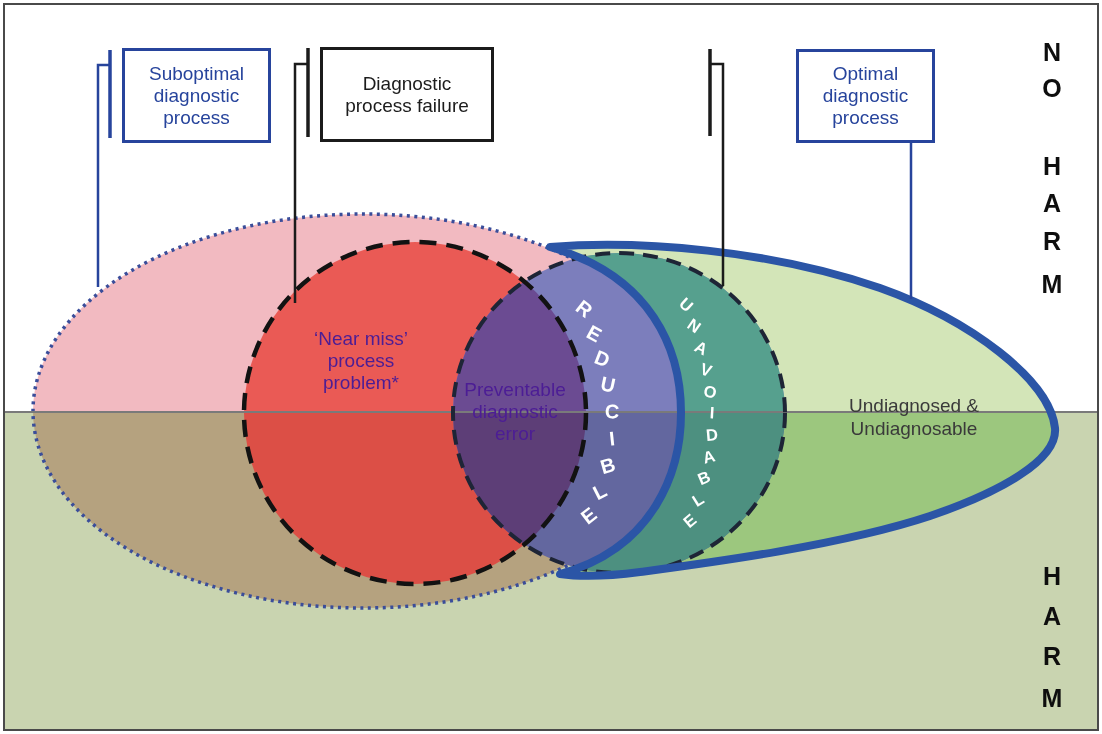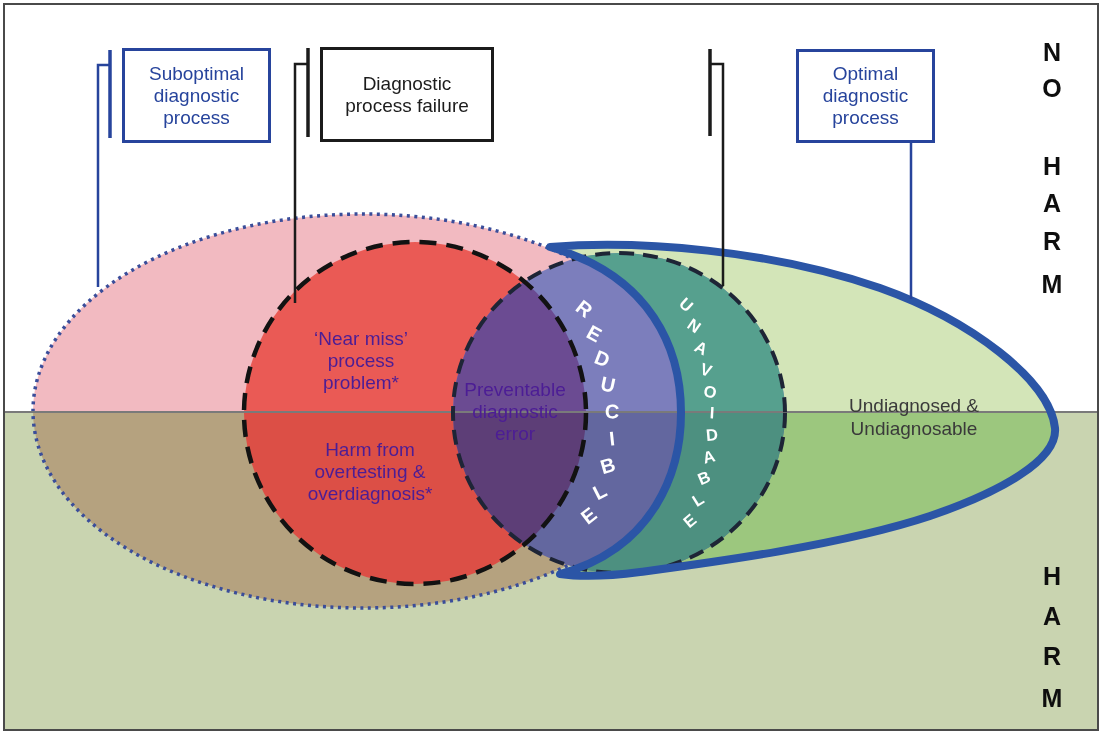--- a/index.html
+++ b/index.html
@@ -120,23 +120,20 @@
 process</div>
   <div class="top-box box-black" style="left:320px;top:47px;width:168px;height:89px;">Diagnostic
 process failure</div>
   <div class="top-box box-blue" style="left:796px;top:49px;width:133px;height:88px;">Optimal
 diagnostic
 process</div>
 
   <div class="vtext white-label" style="left:361px;top:361px;">‘Near miss’
 process
 problem*</div>
-  <div class="vtext white-label" style="left:370px;top:472px;">Harm from
-overtesting &amp;
-overdiagnosis*</div>
   <div class="vtext white-label" style="left:515px;top:412px;">Preventable
 diagnostic
 error</div>
   <div class="vtext dark-label" style="left:906px;top:417px;margin-left:8px;">Undiagnosed &amp;
 Undiagnosable</div>
 
   <div></div>
   <div></div>
 
   <div></div>

